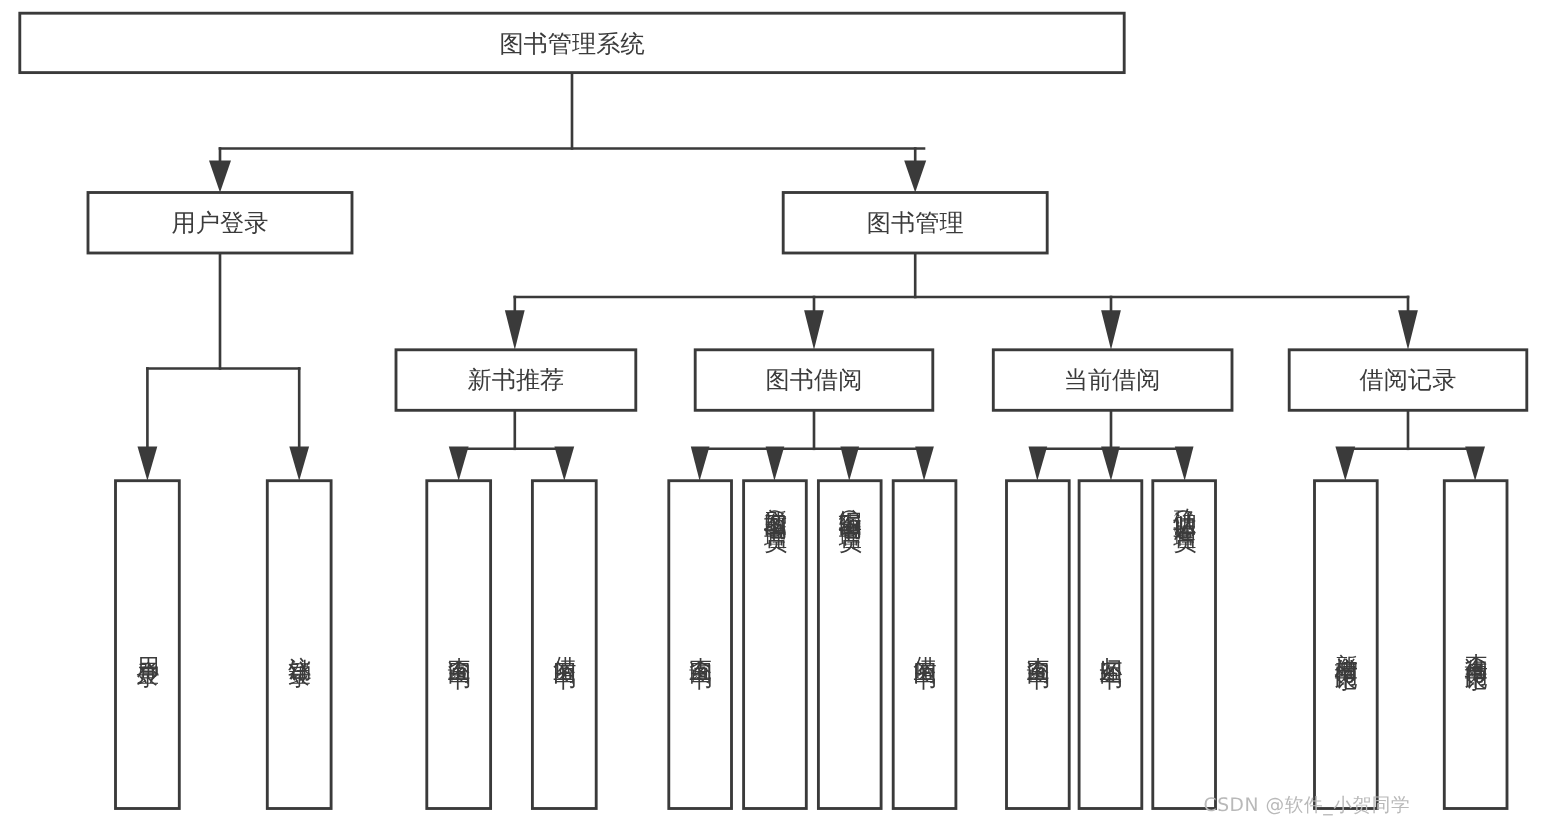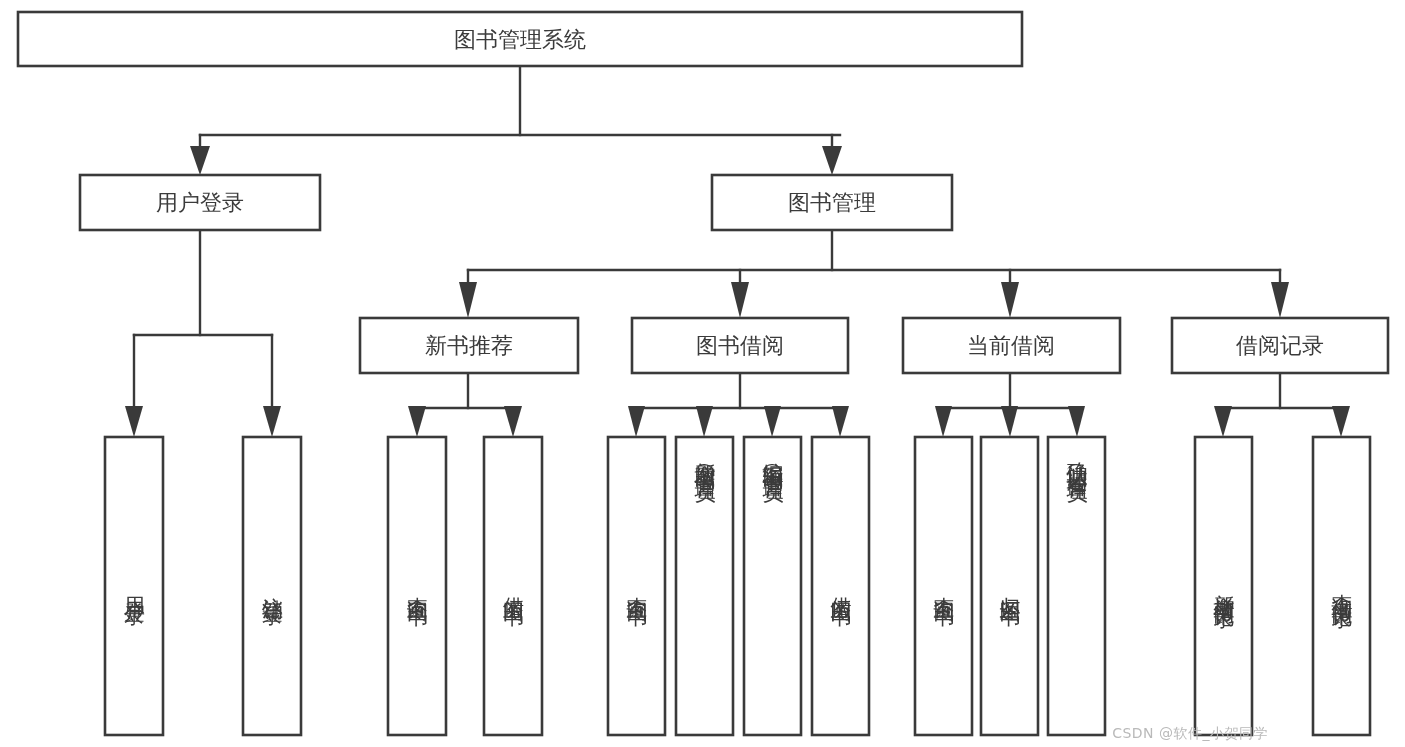--- a/index.html
+++ b/index.html
@@ -68,24 +68,24 @@
     font-family: "DejaVu Sans", "Liberation Sans", sans-serif;
     font-size: 21px;
     line-height: 1.0;
     letter-spacing: 3px;
     color: #3b3b3b;
     white-space: nowrap;
     text-align: center;
   }
   .watermark {
     position: absolute;
-    right: 22px;
+    right: 8px;
     bottom: 4px;
     font-family: "DejaVu Sans", "Liberation Sans", sans-serif;
-    font-size: 14px;
+    font-size: 17px;
     color: #b9b9b9;
     letter-spacing: 0.5px;
     user-select: none;
   }
 </style>
 </head>
 <body>
 
 <div id="diagram-root">
 

